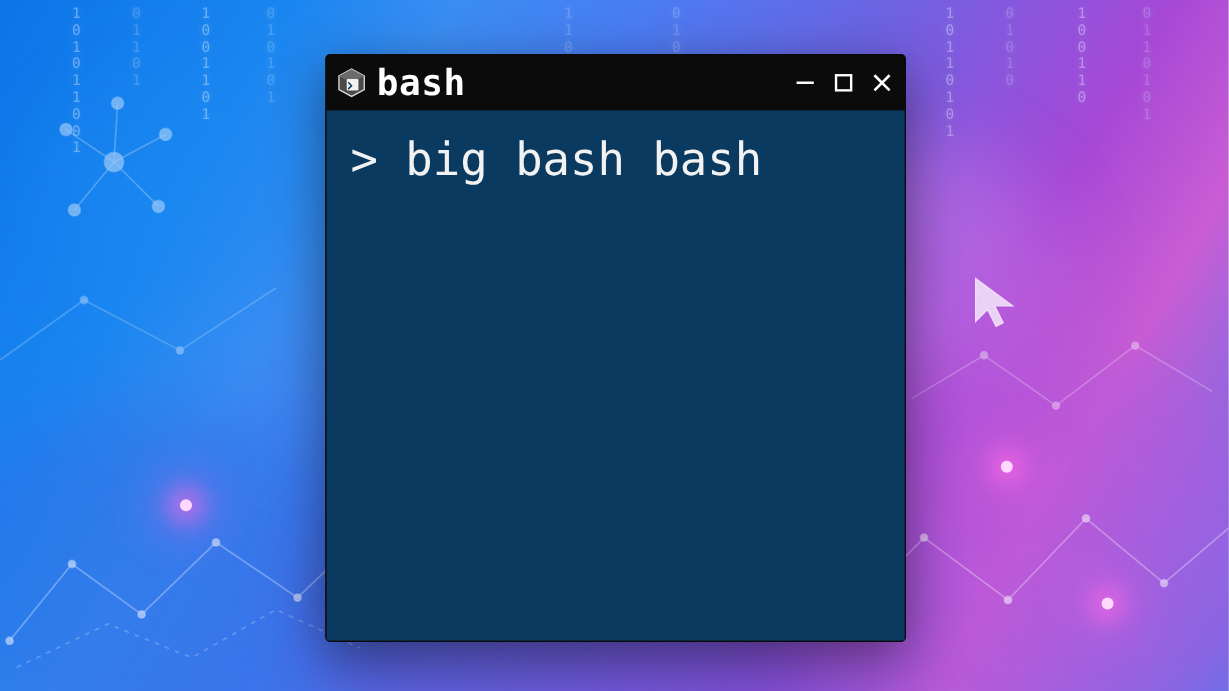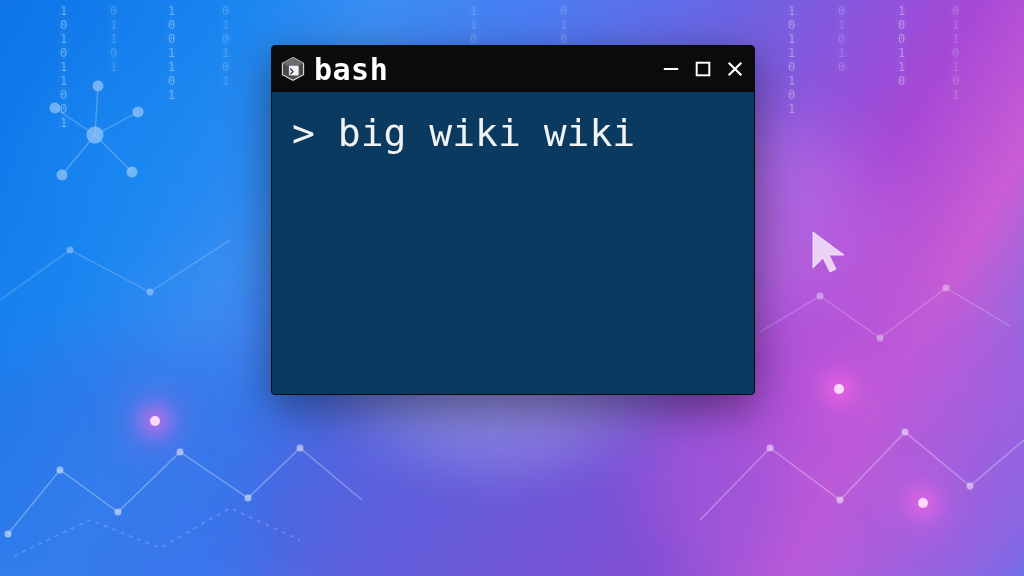--- a/index.html
+++ b/index.html
@@ -71,21 +71,21 @@
     filter: blur(18px);
     pointer-events: none;
   }
 
   
   .terminal {
     position: absolute;
     left: 271px;
     top: 45px;
     width: 484px;
-    height: 350px;
+    height: 490px;
     background: #0b0b0b;
     border: 1px solid #0a0a0a;
     border-radius: 4px;
     box-shadow: 0 14px 44px rgba(0,0,0,0.45);
     display: flex;
     flex-direction: column;
     overflow: hidden;
   }
 
   .titlebar {
@@ -317,16 +317,16 @@
         </span>
         <span class="win-btn" aria-label="close">
           <svg width="20" height="20" viewBox="0 0 20 20">
             <line x1="3" y1="3" x2="17" y2="17" stroke="#fff" stroke-width="2.4"></line>
             <line x1="17" y1="3" x2="3" y2="17" stroke="#fff" stroke-width="2.4"></line>
           </svg>
         </span>
       </div>
     </div>
 
-    <div class="term-body"><span class="prompt">&gt; </span><span class="cmd">big wiki wiki</span></div>
+    <div class="term-body"><span class="prompt">&gt; </span><span class="cmd">big bash bash</span></div>
   </div>
 
 </div>
 
 </body></html>

